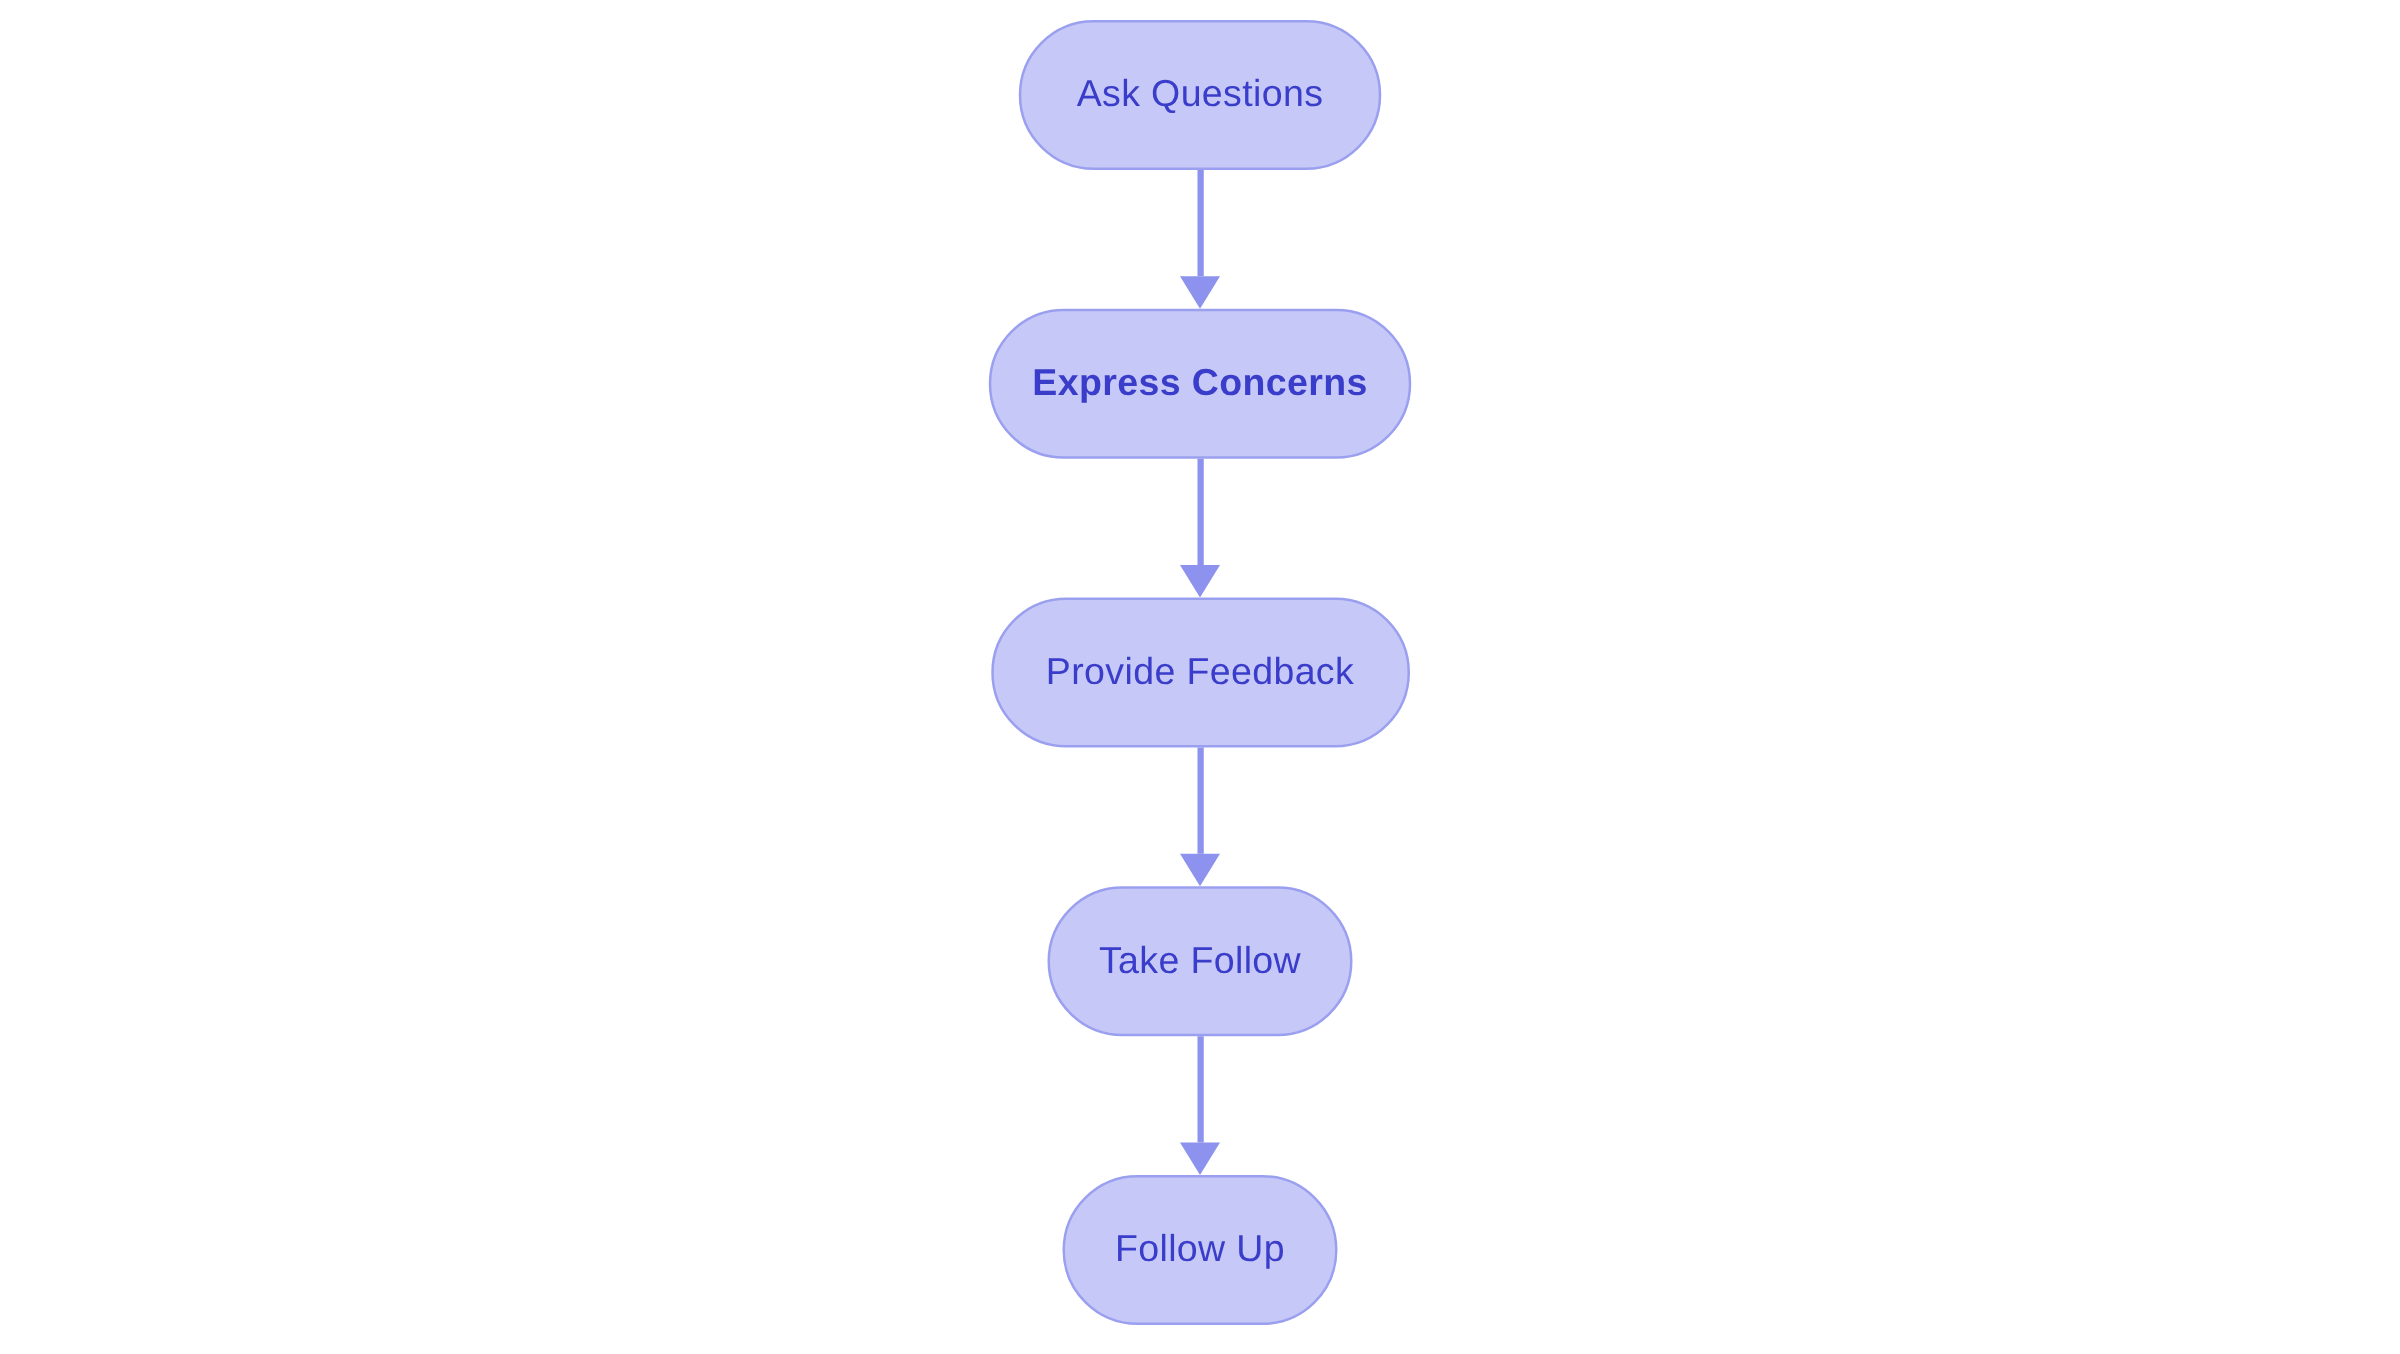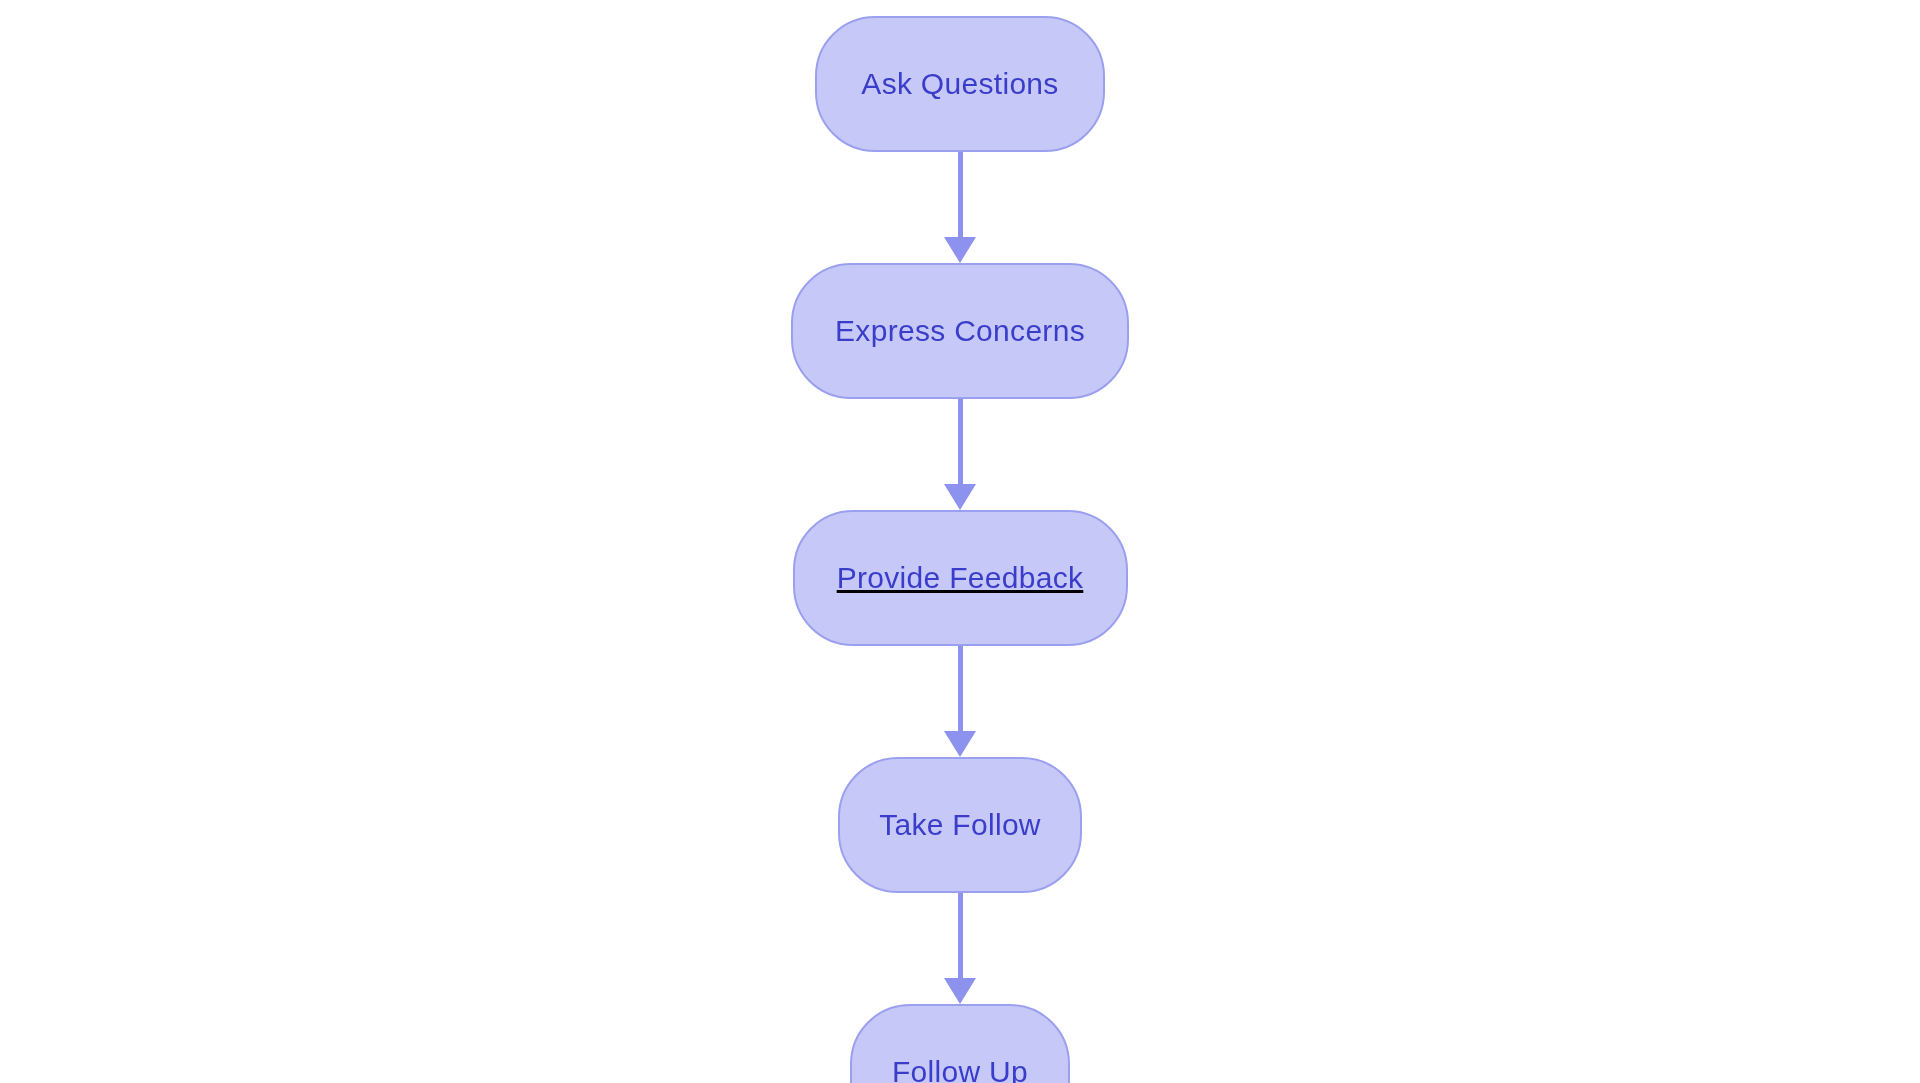--- a/index.html
+++ b/index.html
@@ -24,21 +24,21 @@
   .flow {
     position: absolute;
     top: 16px;
     left: 50%;
     transform: translateX(-50%);
     display: flex;
     flex-direction: column;
     align-items: center;
   }
   .node {
-    height: 136px;
+    height: 120px;
     border-radius: 60px;
     background: var(--node-fill);
     border: 2px solid var(--node-border);
     display: flex;
     align-items: center;
     justify-content: center;
     flex: none;
   }
   .node-label {
     font-size: 30px;
@@ -60,22 +60,22 @@
     background: var(--arrow);
   }
   .connector .head {
     width: 0;
     height: 0;
     border-left: 16px solid transparent;
     border-right: 16px solid transparent;
     border-top: 26px solid var(--arrow);
   }
   .w1 { width: 290px; }
-  .w2 { width: 338px; }
-  .w3 { width: 335px; text-decoration: underline; }
+  .w2 { width: 338px; font-weight: bold; }
+  .w3 { width: 335px; }
   .w4 { width: 244px; }
   .w5 { width: 220px; }
 </style>
 </head>
 <body>
 
 <div class="canvas">
   <div class="flow">
 
     <div class="node w1">

